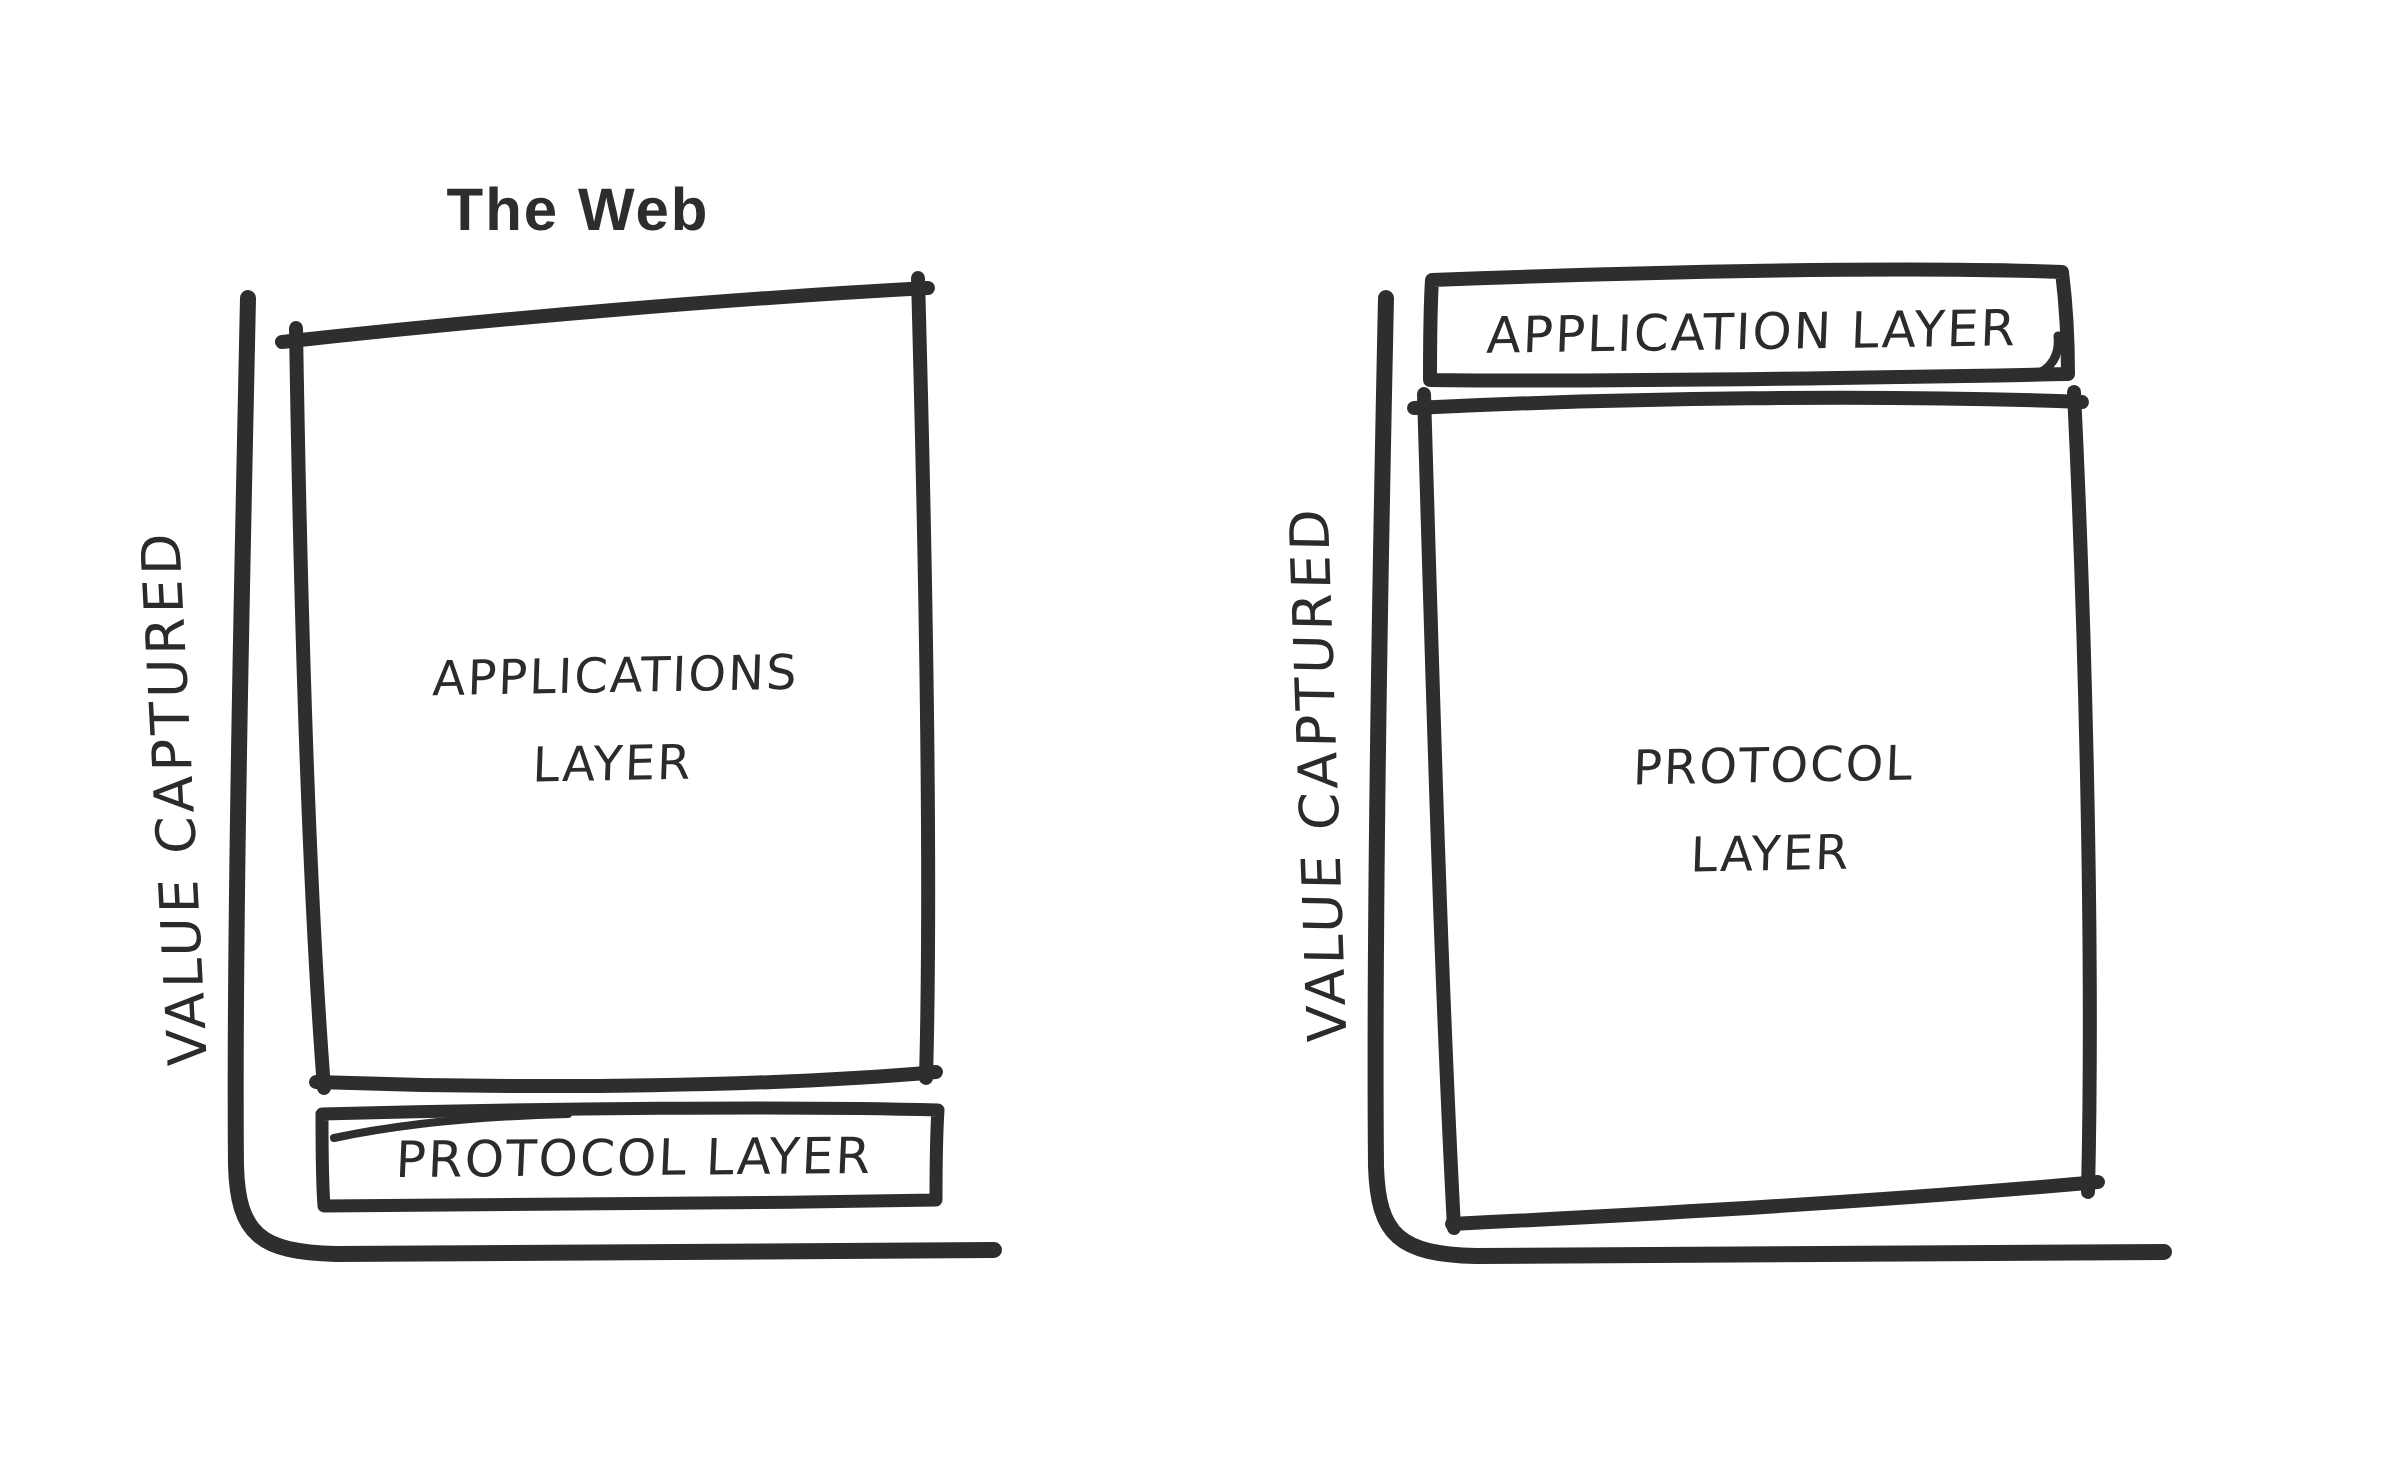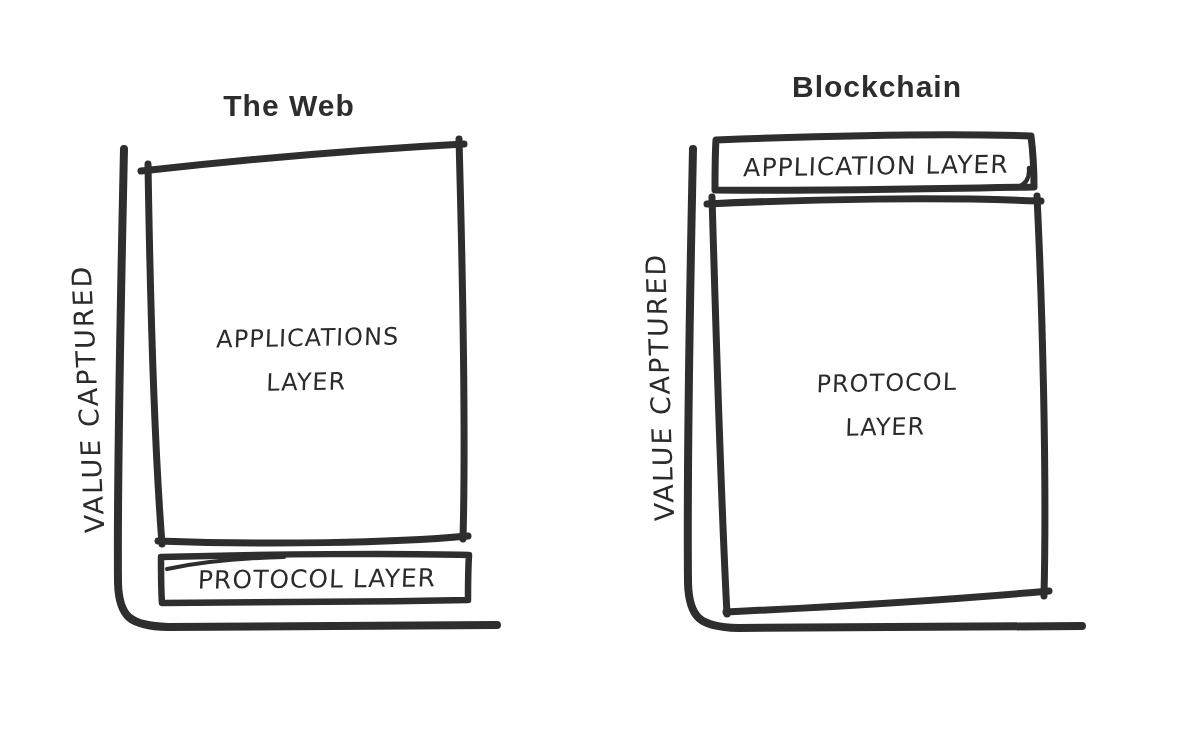--- a/index.html
+++ b/index.html
@@ -92,21 +92,20 @@
 
   <div class="label axis-label left" style="left:88px; top:399px;">VALUE CAPTURED</div>
 
   <div class="label hand hand-center" style="left:307px; top:360px;">
     <div>APPLICATIONS</div>
     <div>LAYER</div>
   </div>
 
   <div class="label hand" style="left:317px; top:579px; transform: translate(-50%,-50%) rotate(-0.5deg) skewX(-3deg); font-size:25px;">PROTOCOL LAYER</div>
 
-  <div class="label panel-title" style="left:877px; top:87px;">Blockchain</div>
 
   <div class="label axis-label right" style="left:660px; top:387px;">VALUE CAPTURED</div>
 
   <div class="label hand" style="left:876px; top:166px; transform: translate(-50%,-50%) rotate(-0.8deg) skewX(-3deg); font-size:25px;">APPLICATION LAYER</div>
 
   <div class="label hand hand-center" style="left:886px; top:405px;">
     <div>PROTOCOL</div>
     <div>LAYER</div>
   </div>
 

